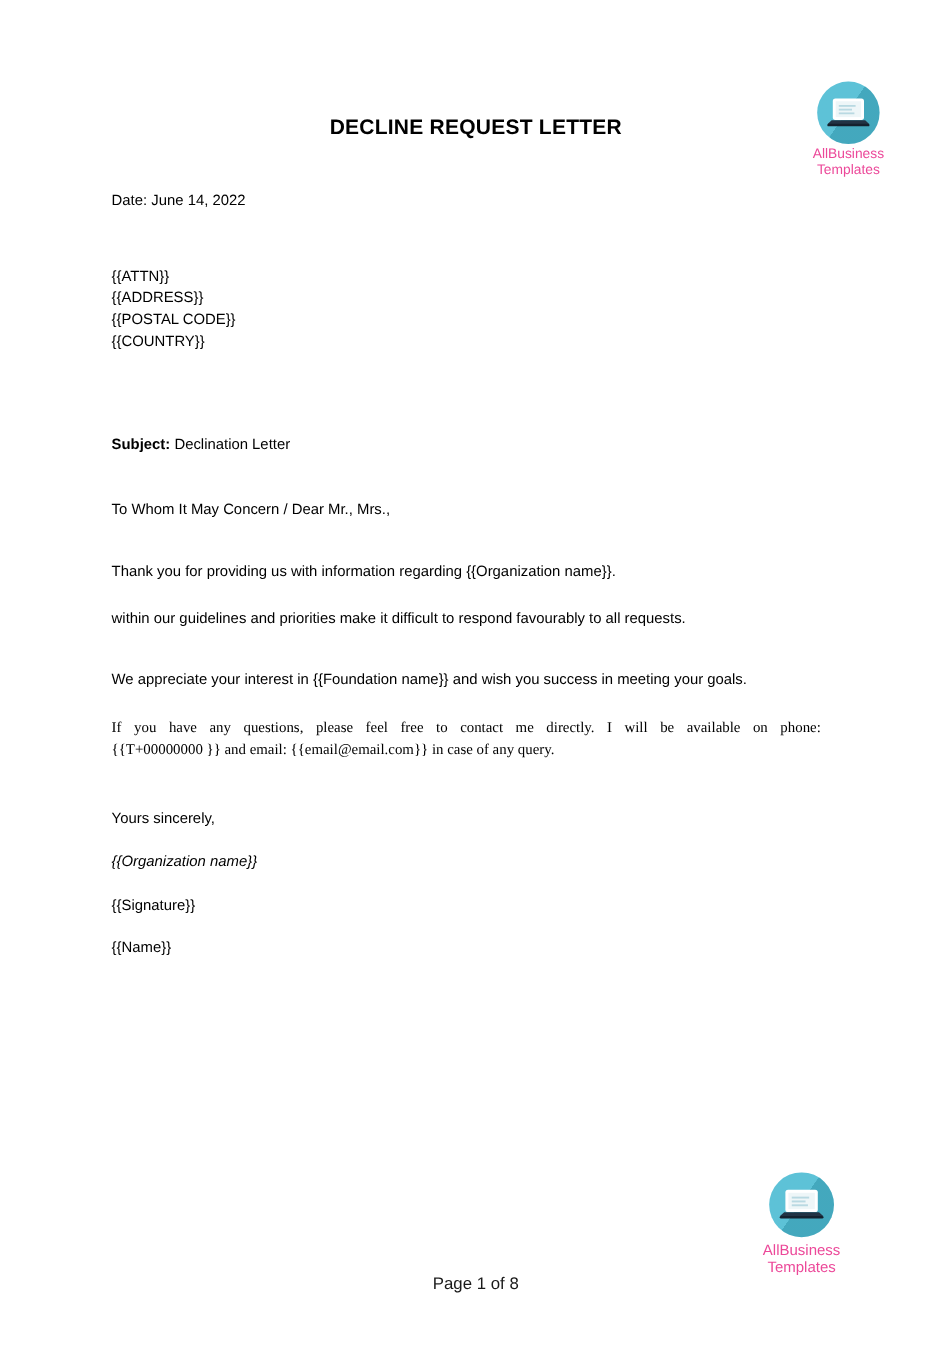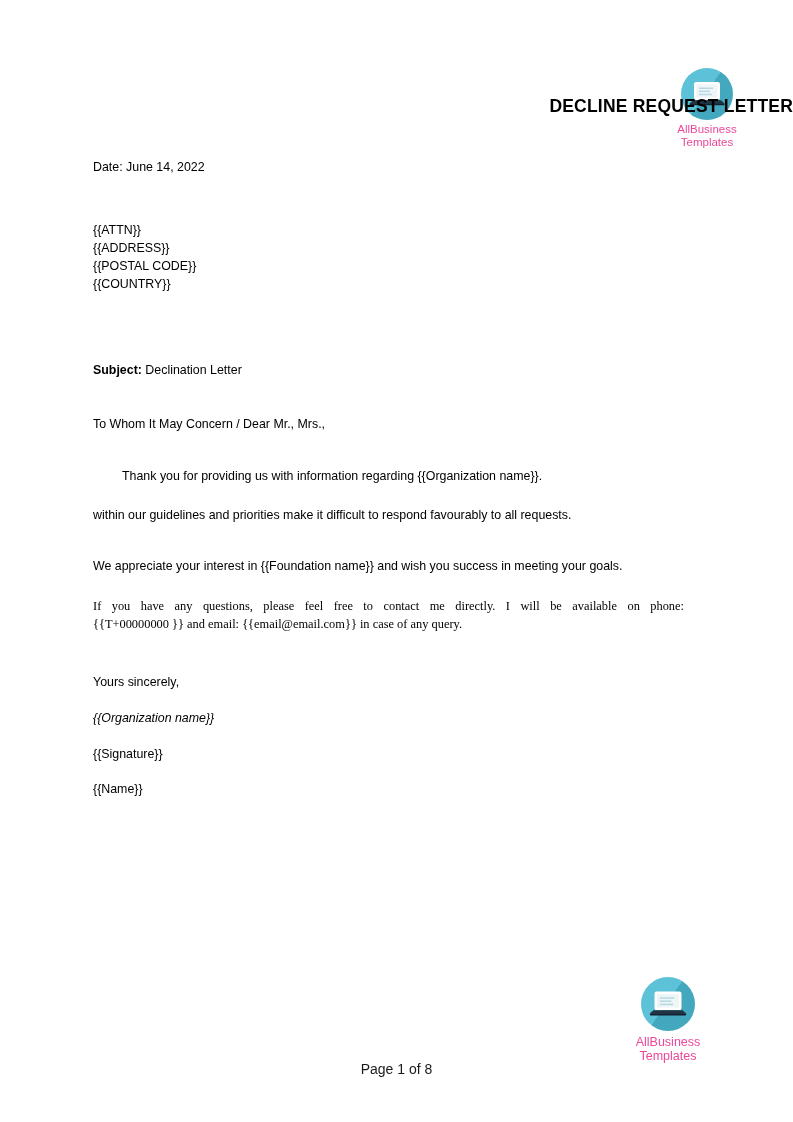--- a/index.html
+++ b/index.html
@@ -53,21 +53,21 @@
   #logo-bottom { top: 977px; left: 623px; width: 90px; }
   #logo-bottom .logo-circle { width: 54px; height: 54px; }
   #logo-bottom .logo-text { font-size: 12.5px; margin-top: 4px; }
 
   
   .doc-title {
     position: absolute;
     top: 96px;
     left: 0;
     width: 793px;
-    text-align: right;
+    text-align: center;
     font-size: 17.5px;
     font-weight: bold;
     letter-spacing: 0.2px;
   }
 
   .body-block {
     position: absolute;
     left: 93px;
     width: 591px;
     font-size: 12.4px;
@@ -78,21 +78,21 @@
 
   #date-line { top: 161px; }
 
   #address-block { top: 221px; line-height: 18.1px; }
 
   #subject-line { top: 364px; }
   #subject-line b { font-weight: bold; }
 
   #salutation { top: 418px; }
 
-  #para-1 { top: 470px; margin-left: 29px; }
+  #para-1 { top: 470px; }
 
   #para-2 { top: 506px; line-height: 18.2px; text-align: justify; }
   #para-2 .j { display: block; }
 
   #para-3 { top: 560px; }
 
   #para-4 { top: 597px; line-height: 18.2px; }
   #para-4 .j {
     display: block;
     text-align: justify;

